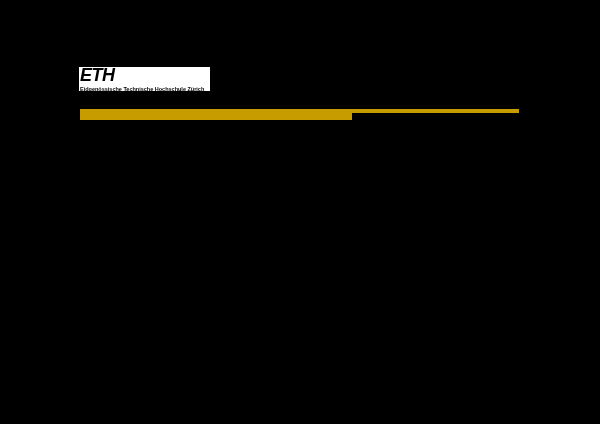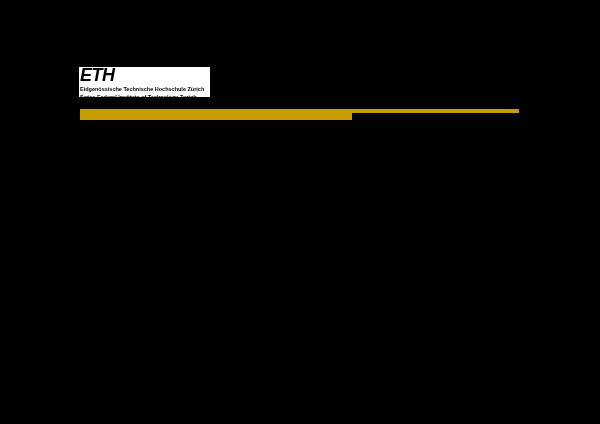--- a/index.html
+++ b/index.html
@@ -12,21 +12,21 @@
     position: relative;
     width: 600px;
     height: 424px;
     overflow: hidden;
   }
   .logo-box {
     position: absolute;
     left: 79px;
     top: 67px;
     width: 131px;
-    height: 30px;
+    height: 24px;
   }
   .eth-wordmark {
     position: absolute;
     left: 1px;
     top: 0px;
     height: 16px;
     line-height: 16px;
     font-family: "Liberation Sans", sans-serif;
     font-size: 18px;
     font-weight: 900;

